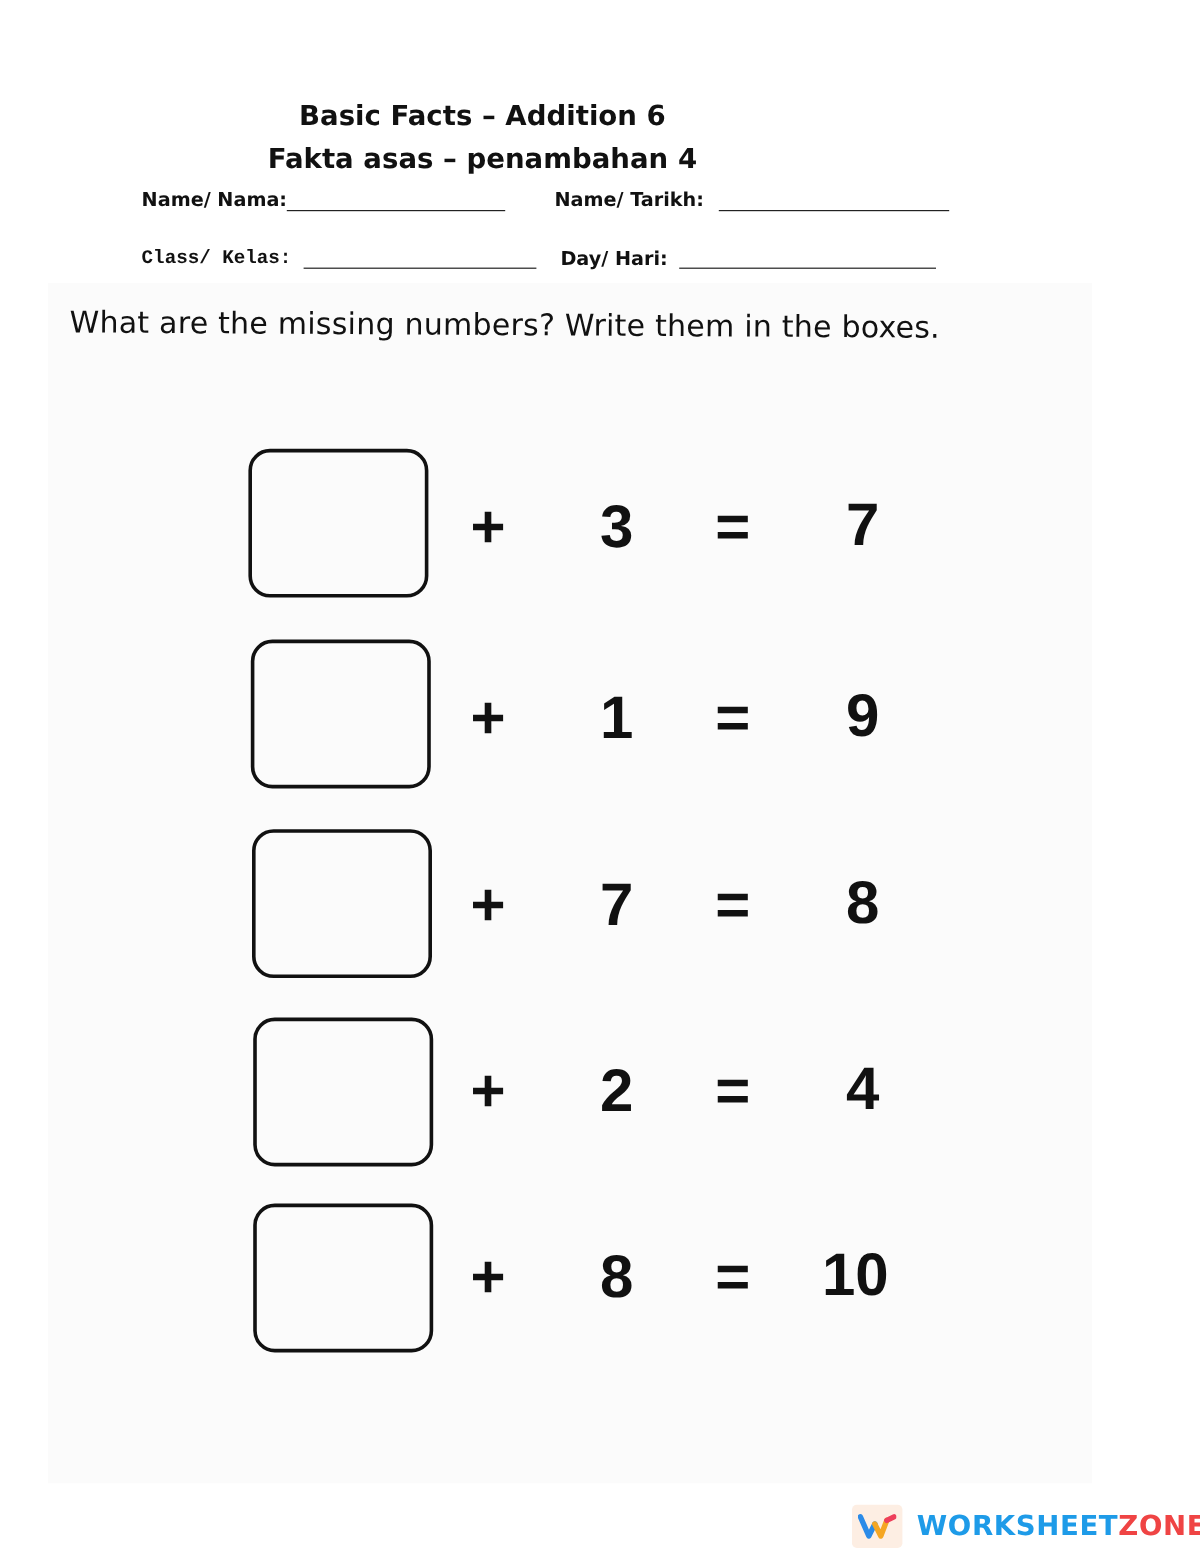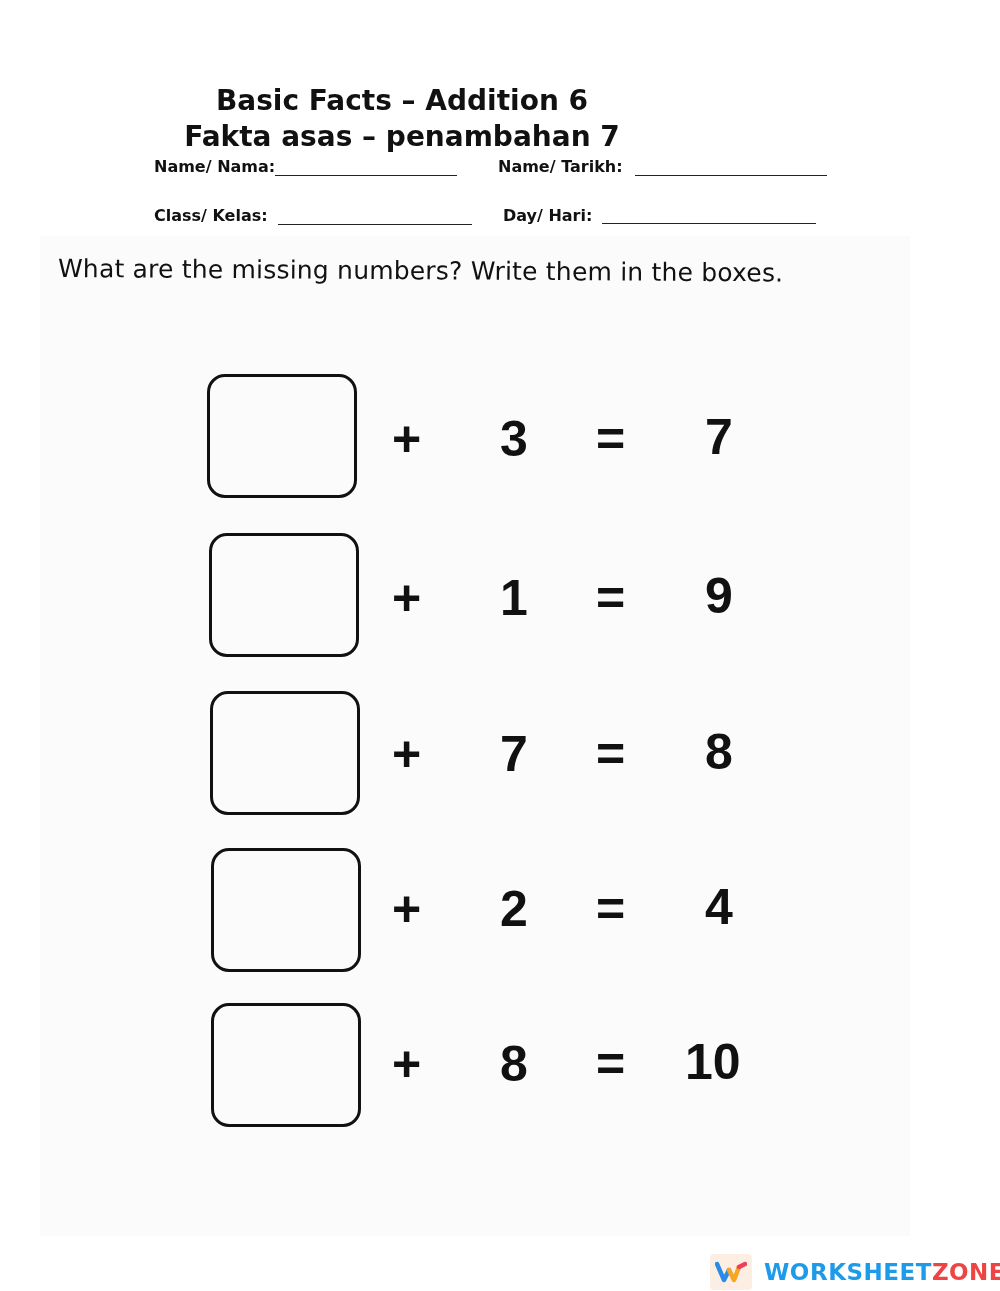--- a/index.html
+++ b/index.html
@@ -8,28 +8,28 @@
     background: #ffffff;
     font-family: "DejaVu Sans", sans-serif;
     color: #1a1a1a;
   }
   .scan {
     position: absolute; left: 40px; top: 236px; width: 870px; height: 1000px;
     background: #fbfbfb;
   }
   .title {
     position: absolute; left: 0; width: 804px; text-align: center;
-    font-family: "DejaVu Sans", sans-serif; font-weight: bold; font-size: 28px;
+    font-family: "DejaVu Sans", sans-serif; font-weight: bold; font-size: 23px;
     color: #111;
   }
   .t1 { top: 84px; }
   .t2 { top: 120px; }
   .field {
     position: absolute; font-size: 16px; font-weight: bold; color: #111;
-    display: flex; align-items: flex-end; margin-left: 36px;
+    display: flex; align-items: flex-end;
   }
   .field .line {
     display: inline-block; border-bottom: 1.5px solid #222; height: 16px; margin-left: 6px;
   }
   .instr {
     position: absolute; left: 58px; top: 254px; font-size: 25px;
     font-family: "DejaVu Sans", sans-serif; color: #111; letter-spacing: 0.2px;
     transform: rotate(0.35deg); transform-origin: left center;
   }
   .row { position: absolute; left: 0; width: 1000px; height: 130px; }
@@ -55,31 +55,31 @@
   .logo-text { font-family: "DejaVu Sans", sans-serif; font-weight: bold; font-size: 23px; letter-spacing: 0.5px; }
   .lt1 { color: #1e9be8; }
   .lt2 { color: #ef4444; }
 </style>
 </head>
 <body>
 
 <div class="scan"></div>
 
 <div class="title t1">Basic Facts – Addition 6</div>
-<div class="title t2">Fakta asas – penambahan 7</div>
+<div class="title t2">Fakta asas – penambahan 4</div>
 
 <div class="field" style="left:118px; top:157px;">
   <span>Name/ Nama:</span>
   <span class="line" style="width:182px; margin-left:0;"></span>
 </div>
 <div class="field" style="left:462px; top:157px;">
   <span>Name/ Tarikh:</span>
   <span class="line" style="width:192px; margin-left:12px;"></span>
 </div>
-<div class="field" style="left:118px; top:206px;">
+<div class="field" style="left:118px; top:206px;font-family:Liberation Mono, monospace;">
   <span>Class/ Kelas:</span>
   <span class="line" style="width:194px; margin-left:10px;"></span>
 </div>
 <div class="field" style="left:467px; top:206px;align-items:center;">
   <span>Day/ Hari:</span>
   <span class="line" style="width:214px; margin-left:10px;"></span>
 </div>
 
 <div class="instr">What are the missing numbers? Write them in the boxes.</div>
 

